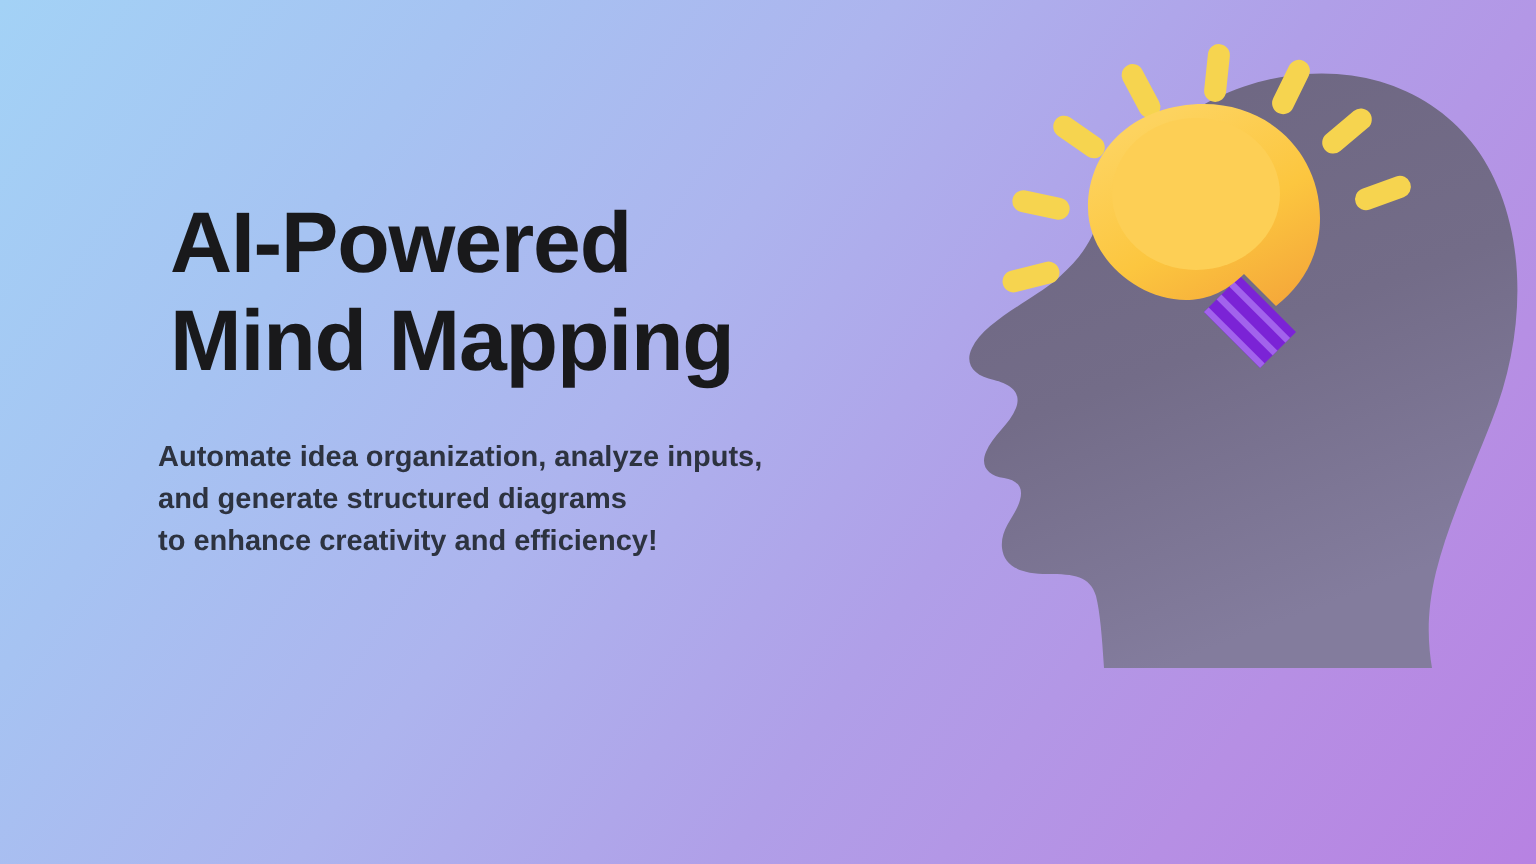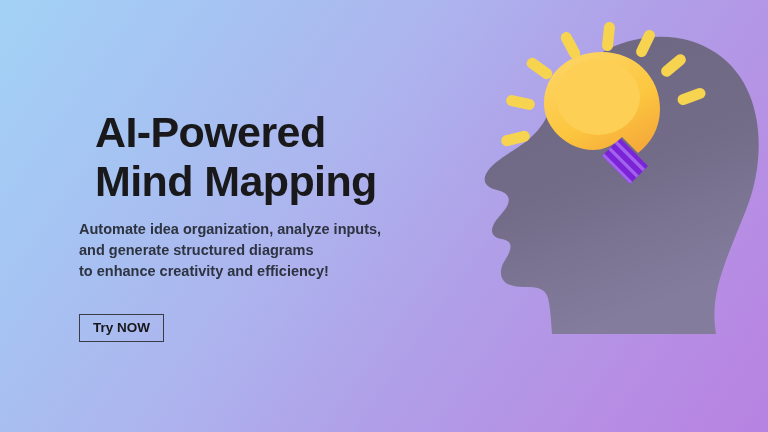--- a/index.html
+++ b/index.html
@@ -38,21 +38,21 @@
 
   
   #content {
     position: absolute;
     left: 79px;
     top: 92px;
     width: 380px;
   }
 
   #headline {
-    margin: 16px;
+    margin: 6px;
     font-size: 43px;
     line-height: 49px;
     font-weight: 700;
     letter-spacing: -0.6px;
     color: #19191b;
     white-space: pre-line;
   }
 
   #subtext {
     margin: 0;
@@ -166,16 +166,15 @@
   </div>
 
   <div id="content">
     <h1 id="headline">AI-Powered
 Mind Mapping</h1>
 
     <p id="subtext">Automate idea organization, analyze inputs,
 and generate structured diagrams
 to enhance creativity and efficiency!</p>
 
-    <button id="cta">Try NOW</button>
   </div>
 
 </div>
 
 </body></html>

